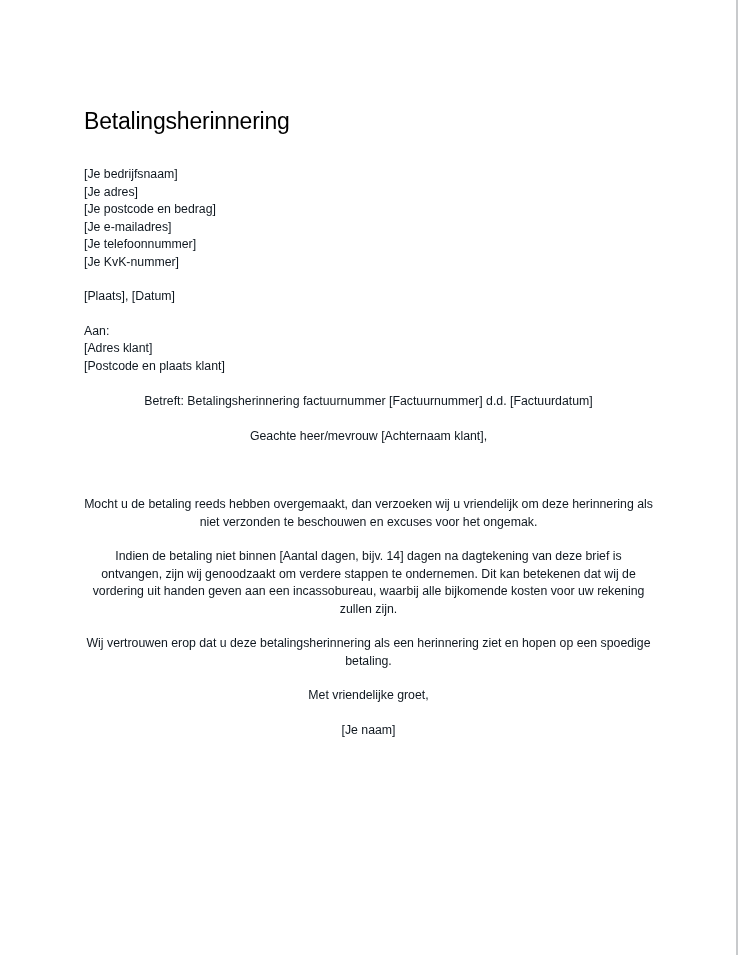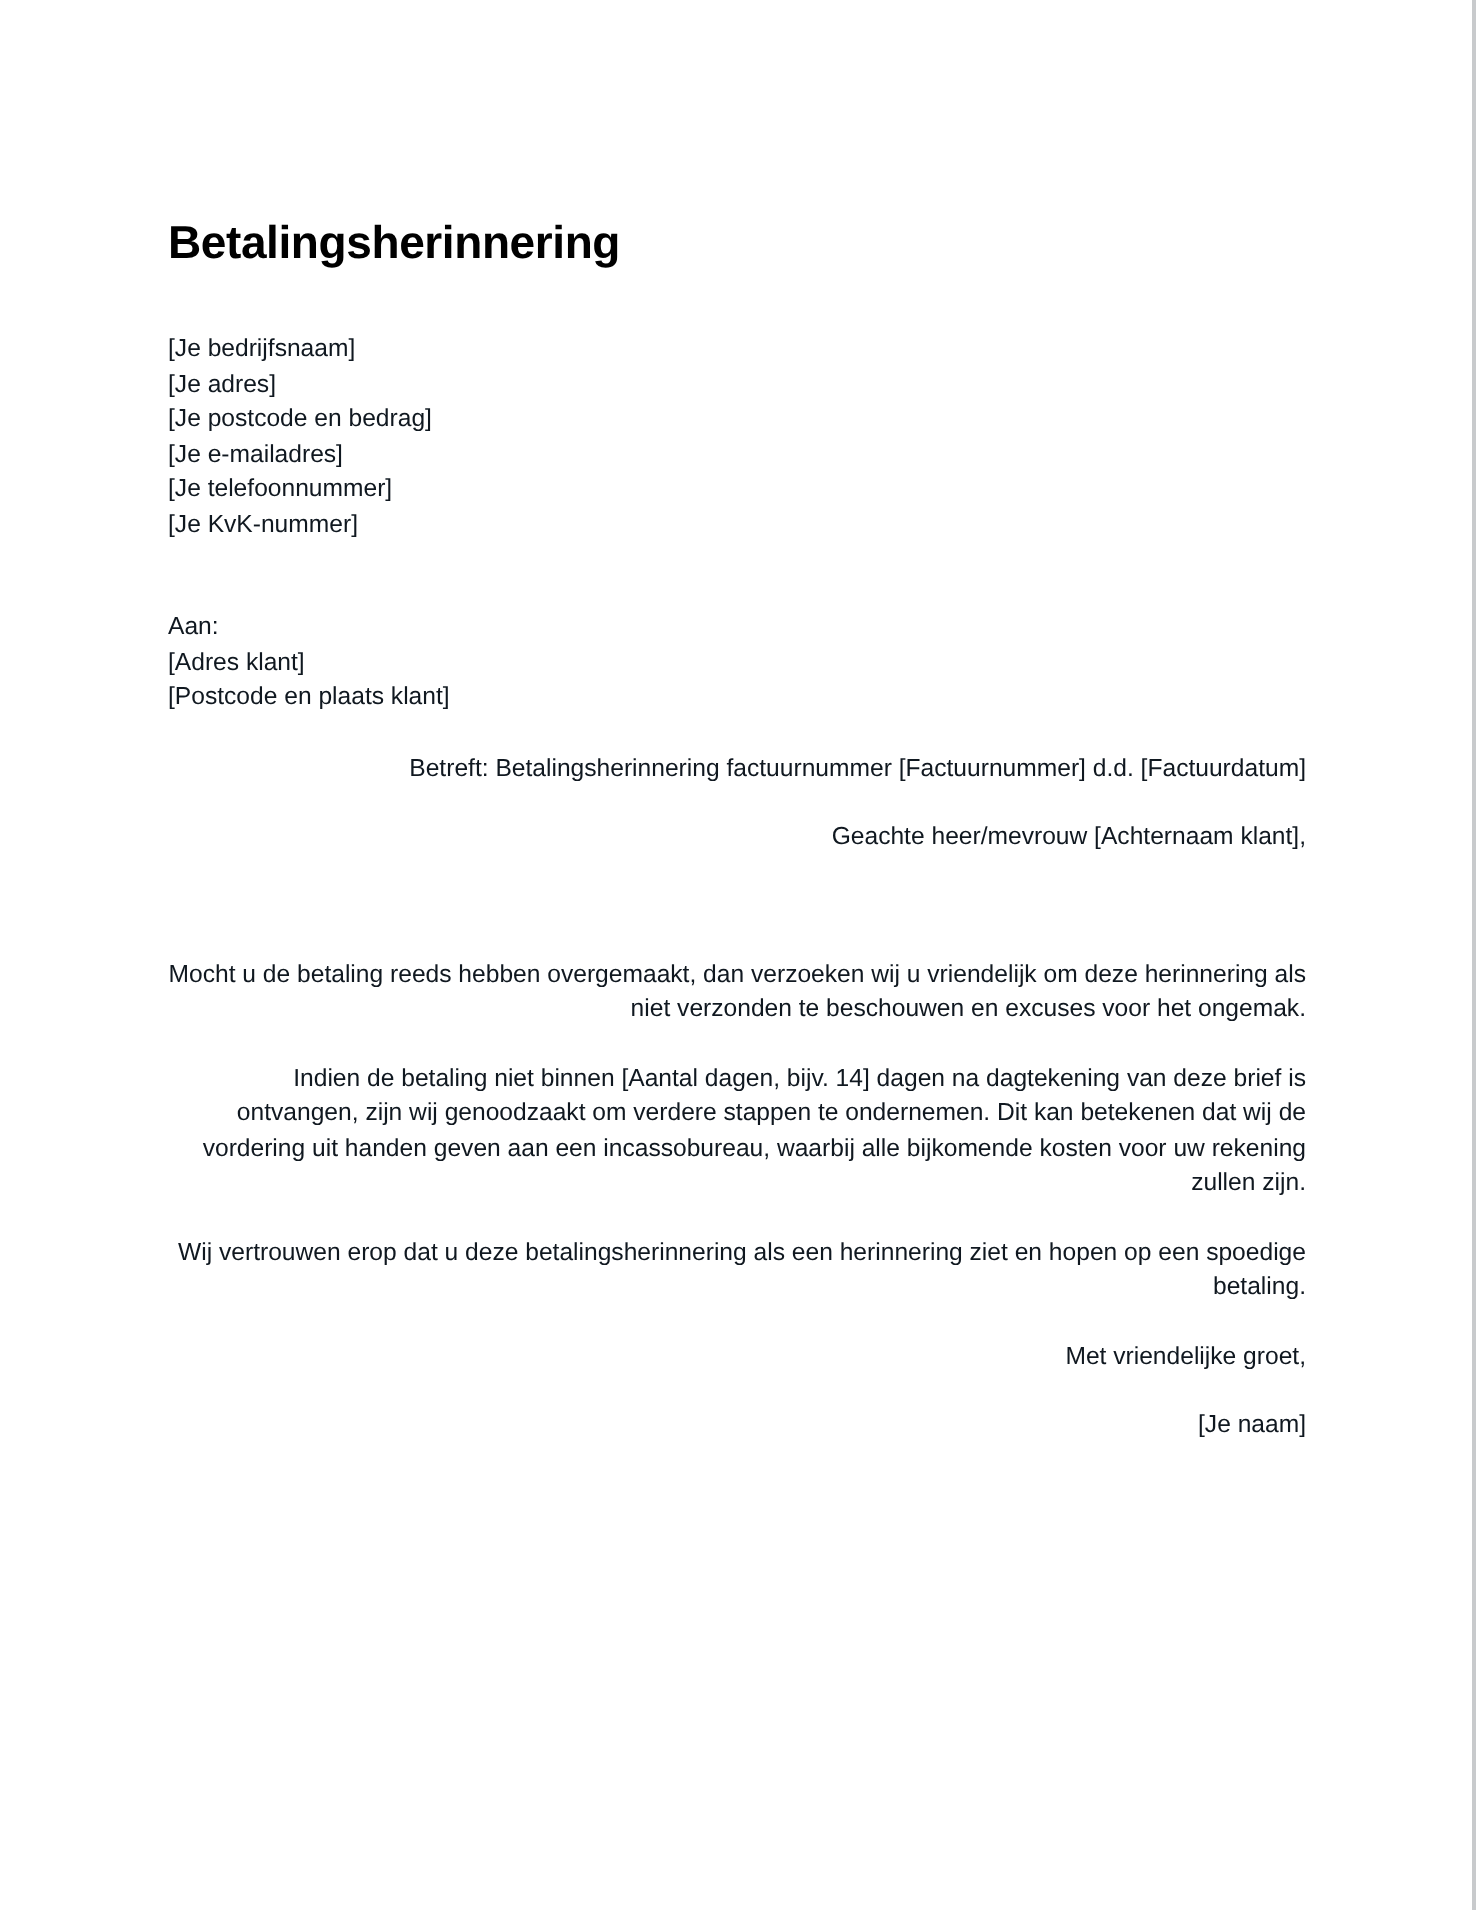--- a/index.html
+++ b/index.html
@@ -17,21 +17,21 @@
     position: relative;
     box-sizing: border-box;
     width: 738px;
     height: 955px;
     background: #ffffff;
     border-right: 2px solid #c8cacc;
     padding: 108px 83px 0 84px;
   }
   .doc-title {
     font-size: 23px;
-    font-weight: bold;
+    font-weight: normal;
     color: #000000;
     letter-spacing: -0.2px;
     line-height: 26px;
     margin: 0 0 32px 0;
   }
   .block {
     font-size: 12.3px;
     line-height: 17.5px;
     color: #101820;
     margin: 0;
@@ -40,21 +40,21 @@
     white-space: pre;
   }
   .gap-sm { height: 17px; }
   .gap-md { height: 18px; }
   .para {
     font-size: 12.3px;
     line-height: 17.5px;
     color: #101820;
     margin: 0;
     max-width: 572px;
-    text-align: right;
+    text-align: center;
   }
   .spacer-para { height: 17px; }
 </style>
 </head>
 <body>
 
 <div class="page">
 
   <h1 class="doc-title">Betalingsherinnering</h1>
 
@@ -62,20 +62,23 @@
     <div class="line">[Je bedrijfsnaam]</div>
     <div class="line">[Je adres]</div>
     <div class="line">[Je postcode en bedrag]</div>
     <div class="line">[Je e-mailadres]</div>
     <div class="line">[Je telefoonnummer]</div>
     <div class="line">[Je KvK-nummer]</div>
   </div>
 
   <div class="gap-sm"></div>
 
+  <div class="block">
+    <div class="line">[Plaats], [Datum]</div>
+  </div>
 
   <div class="gap-sm"></div>
 
   <div class="block">
     <div class="line">Aan:</div>
     <div class="line">[Adres klant]</div>
     <div class="line">[Postcode en plaats klant]</div>
   </div>
 
   <div class="gap-md"></div>

